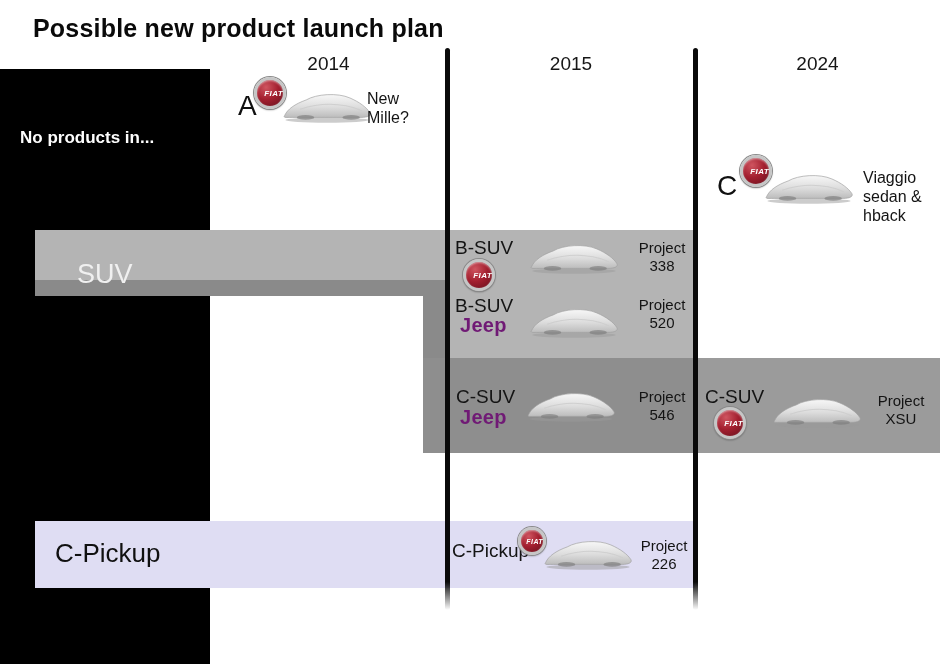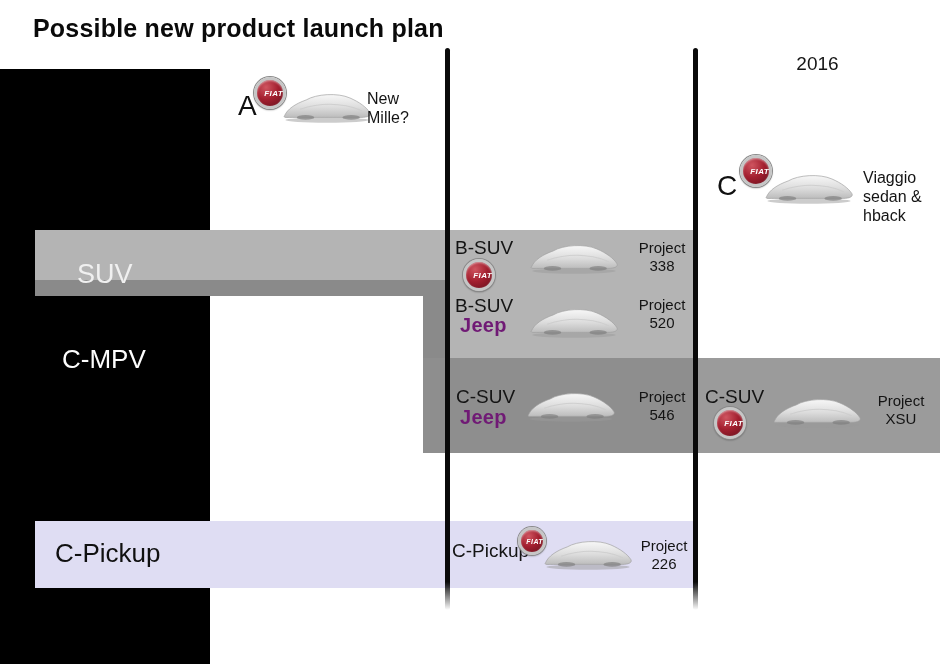--- a/index.html
+++ b/index.html
@@ -77,24 +77,26 @@
   <div class="band box-bsuv"></div>
   <div class="band strip-dark"></div>
   <div class="band connector"></div>
   <div class="band box-csuv-2015"></div>
   <div class="band box-csuv-2016"></div>
   <div class="band band-pickup"></div>
 
   <div class="vline" style="left:445px;"></div>
   <div class="vline" style="left:693px;"></div>
 
-  <div class="year" style="left:695px;width:245px;">2016</div>
-
+  <div class="year" style="left:210px;width:237px;">2014</div>
+  <div class="year" style="left:447px;width:248px;">2015</div>
+  <div class="year" style="left:695px;width:245px;">2024</div>
+
+  <div class="side-label lbl-heading">No products in...</div>
   <div class="side-label lbl-suv">SUV</div>
-  <div class="side-label lbl-cmpv">C-MPV</div>
   <div class="side-label lbl-cpickup">C-Pickup</div>
 
   <div class="seg-letter" style="left:238px;top:90px;">A</div>
   <span class="fiat-badge" style="left:254px;top:77px;">
     <span class="fiat-text">FIAT</span>
   </span>
   <span class="car" style="left:280px;top:83px;">
   <svg viewBox="0 0 140 55" preserveAspectRatio="xMidYMid meet">
     <ellipse cx="70" cy="47" rx="62" ry="4" fill="#9a9a9a" opacity="0.5"></ellipse>
     <path d="M7 40 C11 31 22 23 39 17 C54 8 86 6 104 14 C118 20 129 28 134 36 C136 40 131 43 121 43 L19 43 C10 43 4 44 7 40 Z" fill="url(#carBodyGrad)" stroke="#9f9f9f" stroke-width="1"></path>

